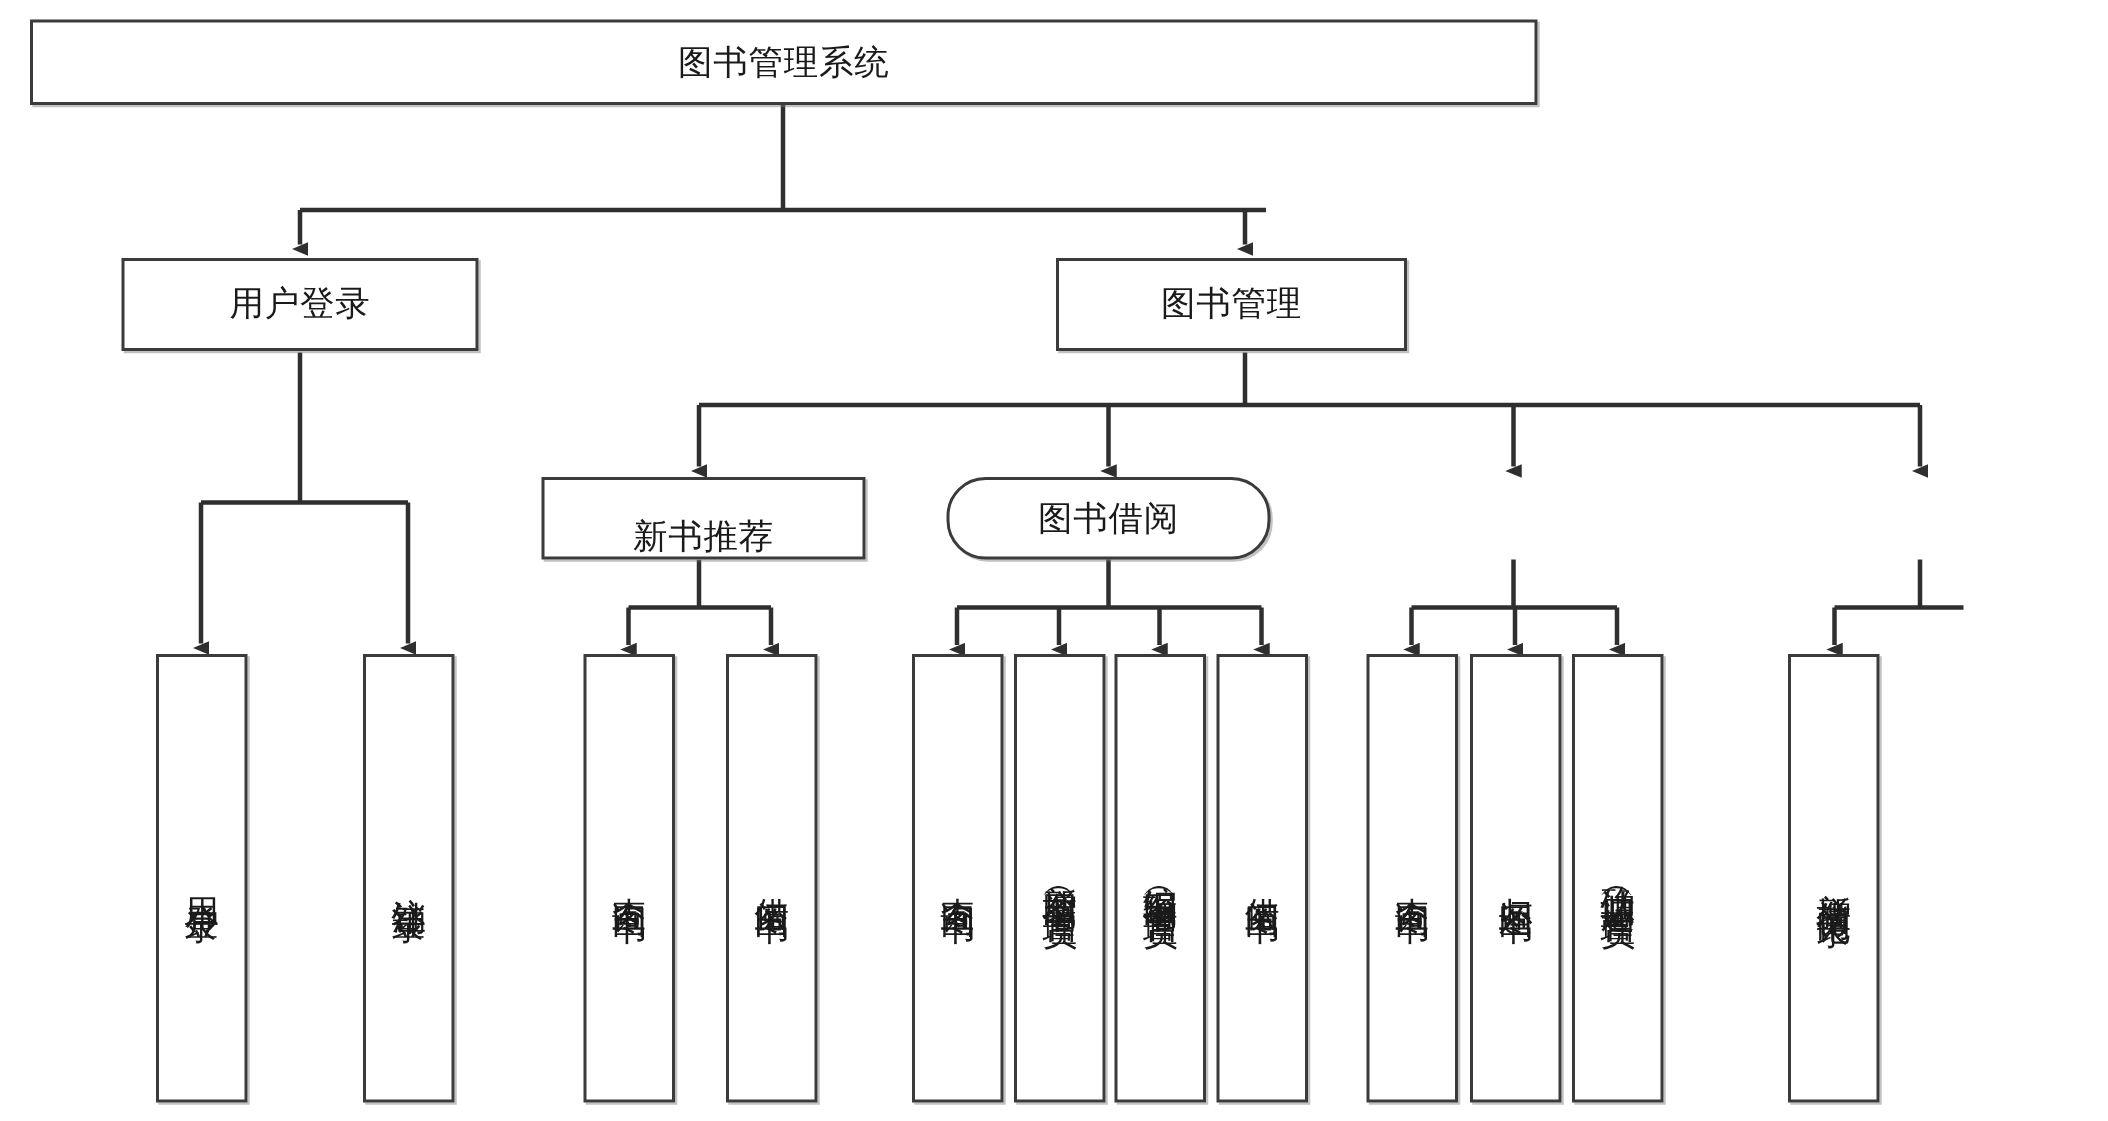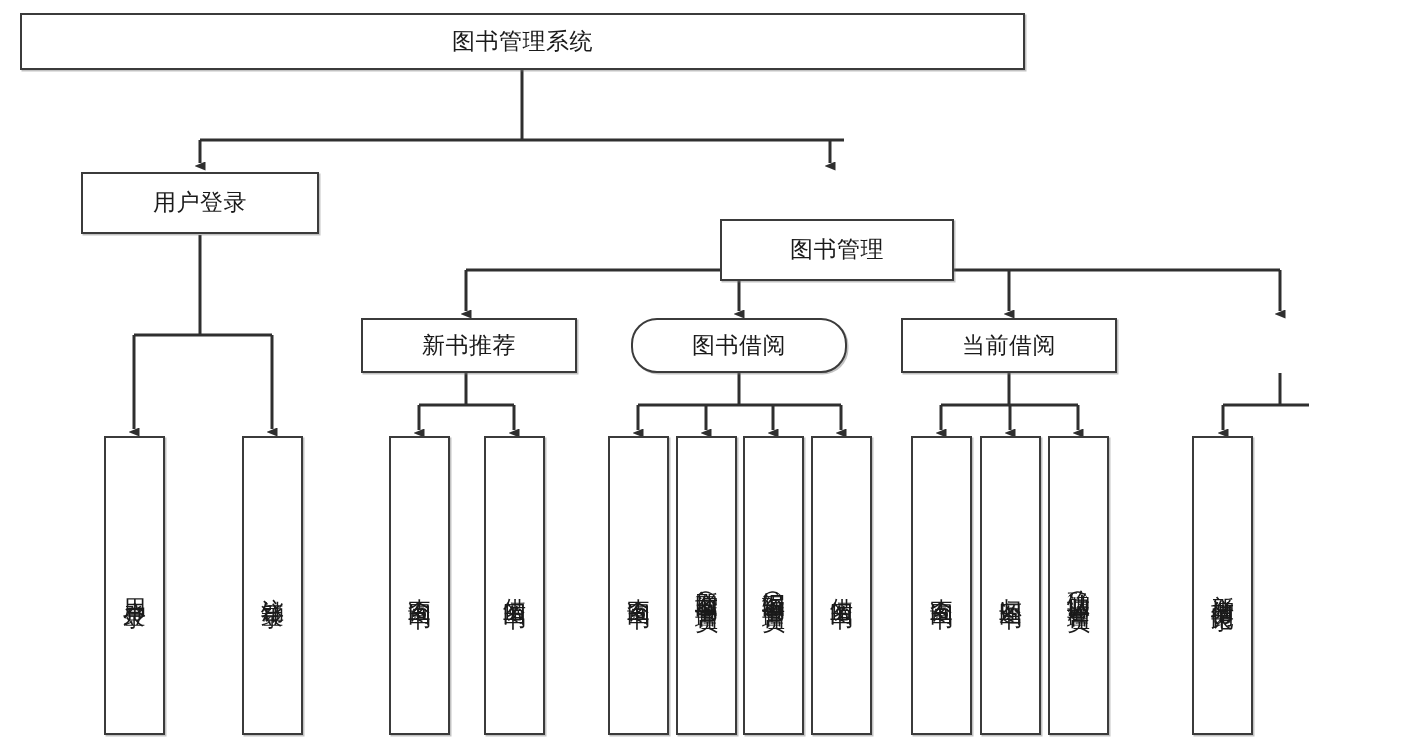--- a/index.html
+++ b/index.html
@@ -126,35 +126,32 @@
   </svg>
 
   <div class="node h" style="left:20px; top:13px; width:1005px; height:57px;">
     <span class="lbl">图书管理系统</span>
   </div>
 
   <div class="node h" style="left:81px; top:172px; width:238px; height:62px;">
     <span class="lbl">用户登录</span>
   </div>
 
-  <div class="node h" style="left:720px; top:172px; width:234px; height:62px;margin-top:47px;">
+  <div class="node h" style="left:704px; top:172px; width:234px; height:62px;">
     <span class="lbl">图书管理</span>
   </div>
 
-  <div class="node h" style="left:361px; top:318px; width:216px; height:55px;">
+  <div class="node h" style="left:361px; top:318px; width:216px; height:55px;align-items:flex-end;">
     <span class="lbl">新书推荐</span>
   </div>
 
   <div class="node h" style="left:631px; top:318px; width:216px; height:55px;border-radius:26px;">
     <span class="lbl">图书借阅</span>
   </div>
 
-  <div class="node h" style="left:901px; top:318px; width:216px; height:55px;">
-    <span class="lbl">当前借阅</span>
-  </div>
 
 
   <div class="node v" style="left:104px; top:436px; width:61px; height:299px;">
     <span class="lbl">用户登录</span>
   </div>
 
   <div class="node v" style="left:242px; top:436px; width:61px; height:299px;">
     <span class="lbl">注销登录</span>
   </div>
 

